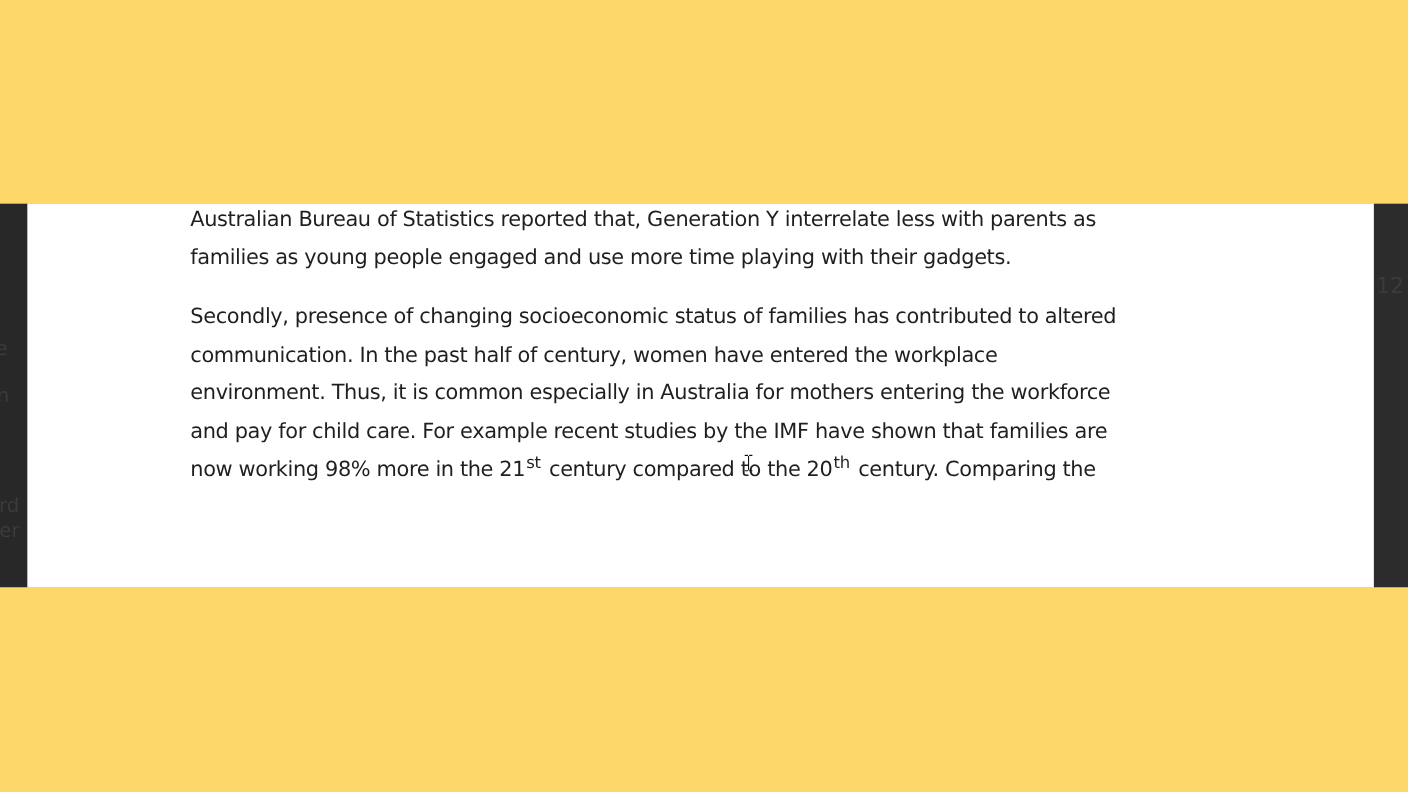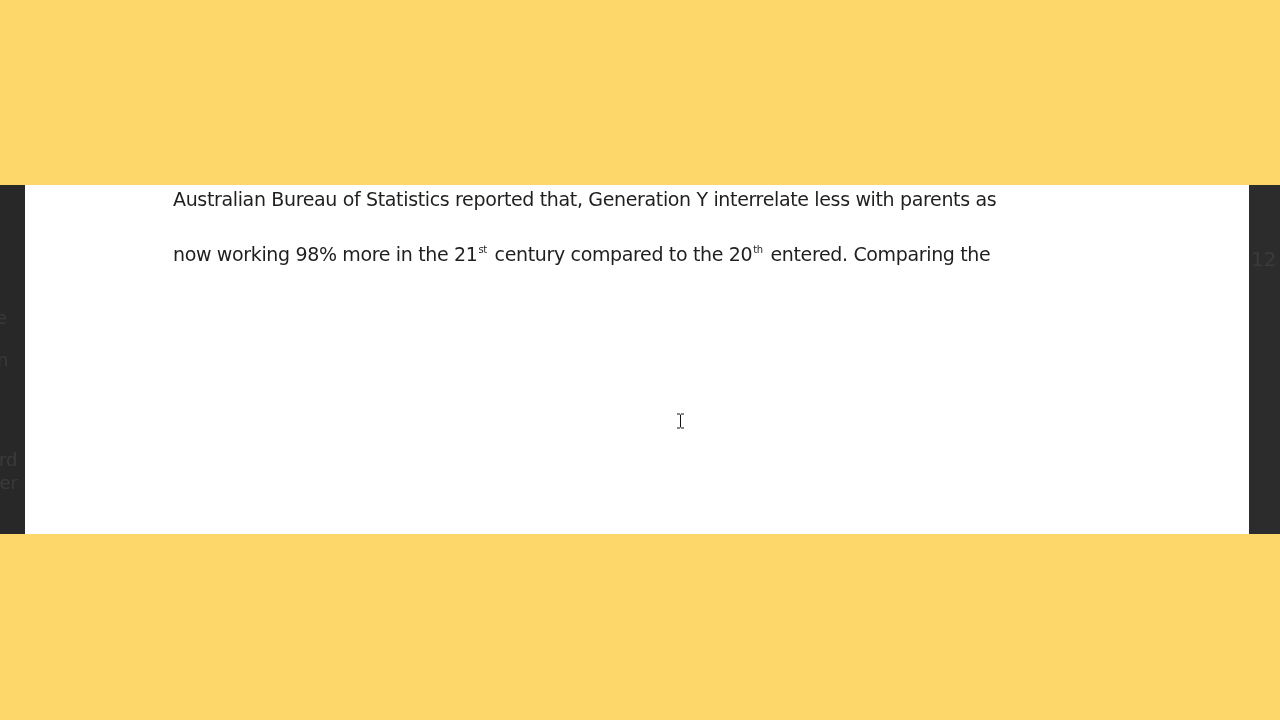--- a/index.html
+++ b/index.html
@@ -76,21 +76,21 @@
     .line {
       height: 34.6px;
       line-height: 34.6px;
       white-space: nowrap;
     }
     .para-gap {
       height: 20px;
     }
     .p1 { margin-top: -3px; }
     sup {
-      font-size: 10px;
+      font-size: 15px;
       vertical-align: 0;
       position: relative;
       top: -8px;
       margin-left: 1px;
       margin-right: 2px;
     }
     .cursor {
       position: absolute;
       left: 676px;
       top: 413px;
@@ -108,24 +108,29 @@
       <span class="ghost" style="left:-4px; top:122px;">e</span>
       <span class="ghost" style="left:-14px; top:164px;">en</span>
       <span class="ghost" style="left:-12px; top:264px;">ord</span>
       <span class="ghost" style="left:-12px; top:287px;">ber</span>
     </div>
 
     <div class="page">
       <div class="text-block">
         <div class="p1">
           <div class="line">Australian Bureau of Statistics reported that, Generation Y interrelate less with parents as</div>
+          <div class="line">families as young people engaged and use more time playing with their gadgets.</div>
         </div>
         <div class="para-gap"></div>
         <div>
-          <div class="line"><span>now working 98% more in the 21</span><sup>st</sup><span> century compared to the 20</span><sup>th</sup><span> entered. Comparing the</span></div>
+          <div class="line">Secondly, presence of changing socioeconomic status of families has contributed to altered</div>
+          <div class="line">communication. In the past half of century, women have entered the workplace</div>
+          <div class="line">environment. Thus, it is common especially in Australia for mothers entering the workforce</div>
+          <div class="line">and pay for child care. For example recent studies by the IMF have shown that families are</div>
+          <div class="line"><span>now working 98% more in the 21</span><sup>st</sup><span> century compared to the 20</span><sup>th</sup><span> century. Comparing the</span></div>
         </div>
       </div>
     </div>
 
     <div class="side-right">
       <span class="ghost" style="left:2px; top:62px; font-size:20px;">12</span>
     </div>
   </div>
 
   <svg class="cursor" viewBox="0 0 9 16">

